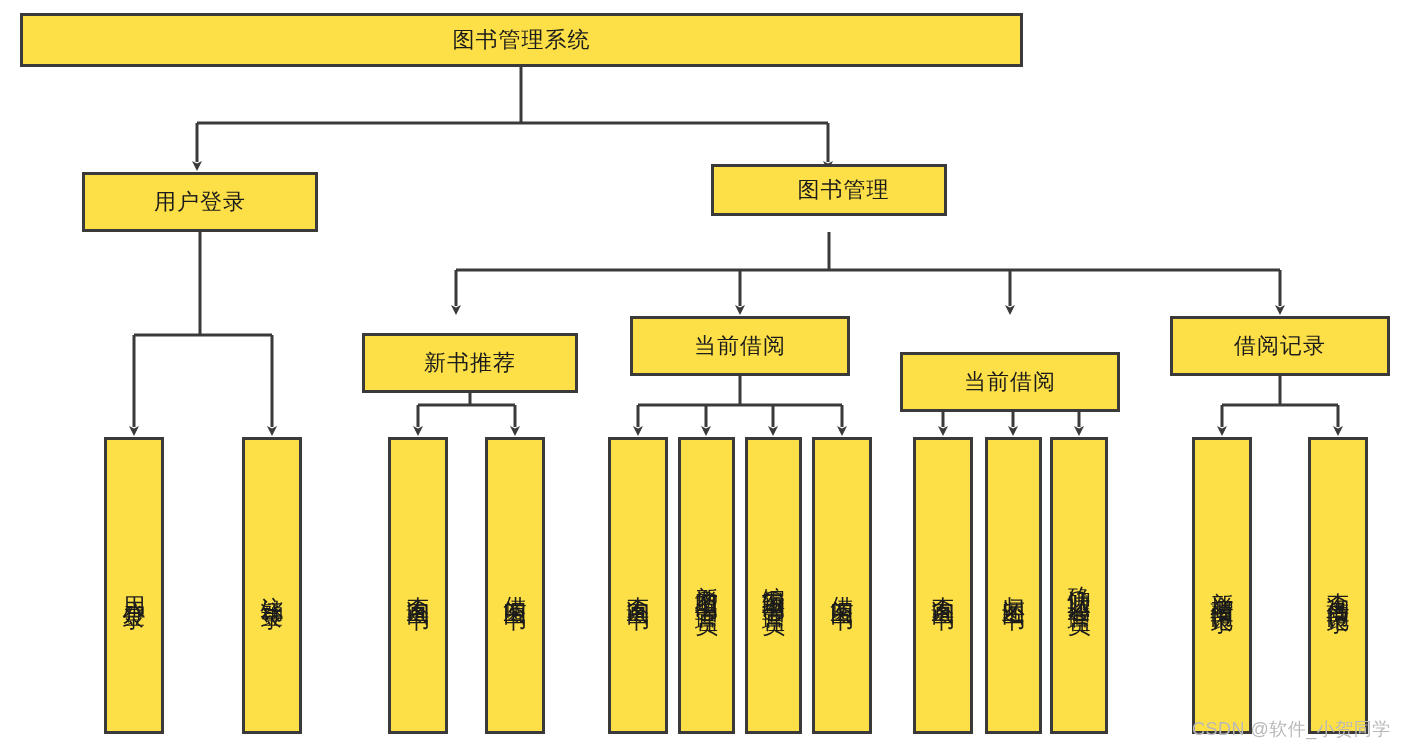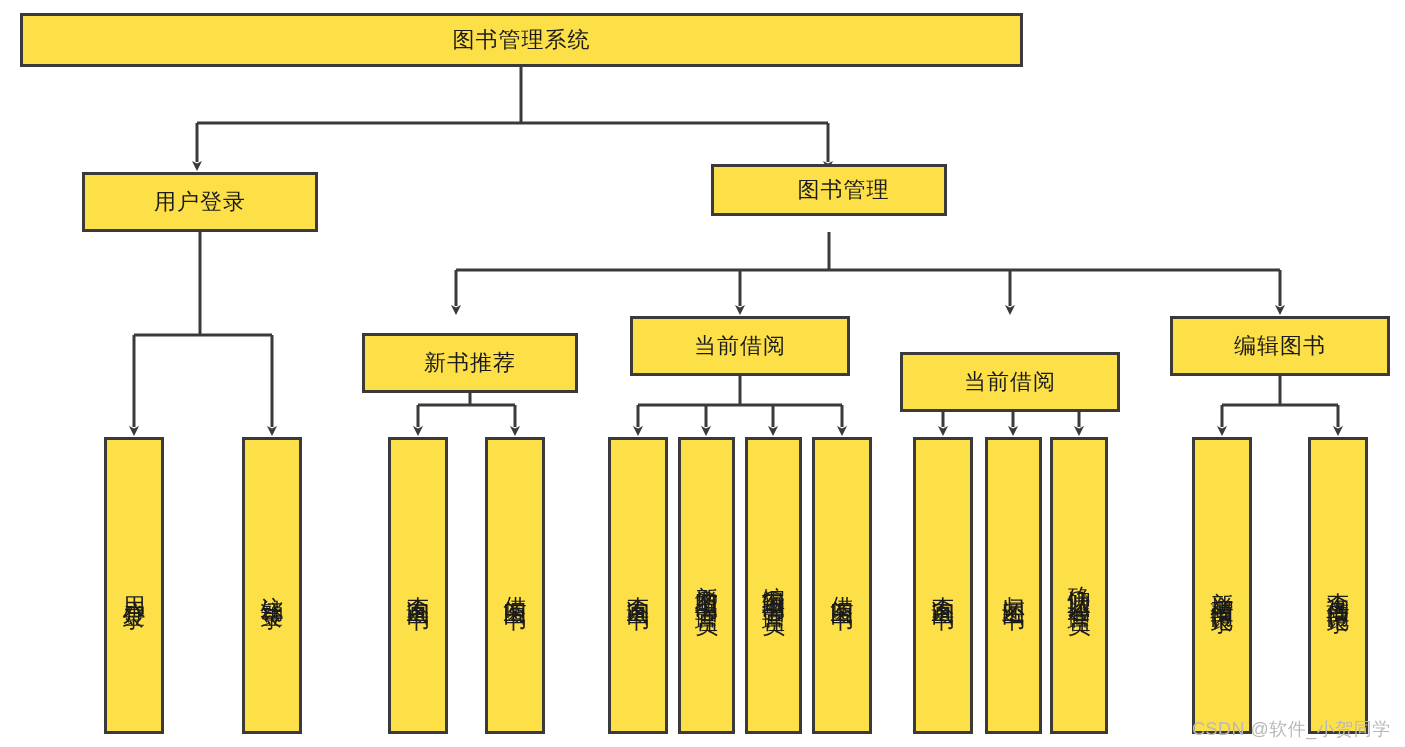--- a/index.html
+++ b/index.html
@@ -131,21 +131,21 @@
   <div class="node" style="left:362px; top:316px; width:216px; height:60px;margin-top:17px;">
     <span class="node-label">新书推荐</span>
   </div>
   <div class="node" style="left:630px; top:316px; width:220px; height:60px;">
     <span class="node-label">当前借阅</span>
   </div>
   <div class="node" style="left:900px; top:316px; width:220px; height:60px;margin-top:36px;">
     <span class="node-label">当前借阅</span>
   </div>
   <div class="node" style="left:1170px; top:316px; width:220px; height:60px;">
-    <span class="node-label">编辑图书</span>
+    <span class="node-label">借阅记录</span>
   </div>
 
   <div class="node leaf" style="left:104px; top:437px; width:60px; height:297px;">
     <span class="node-label">用户登录</span>
   </div>
   <div class="node leaf" style="left:242px; top:437px; width:60px; height:297px;">
     <span class="node-label">注销登录</span>
   </div>
 
   <div class="node leaf" style="left:388px; top:437px; width:60px; height:297px;">

